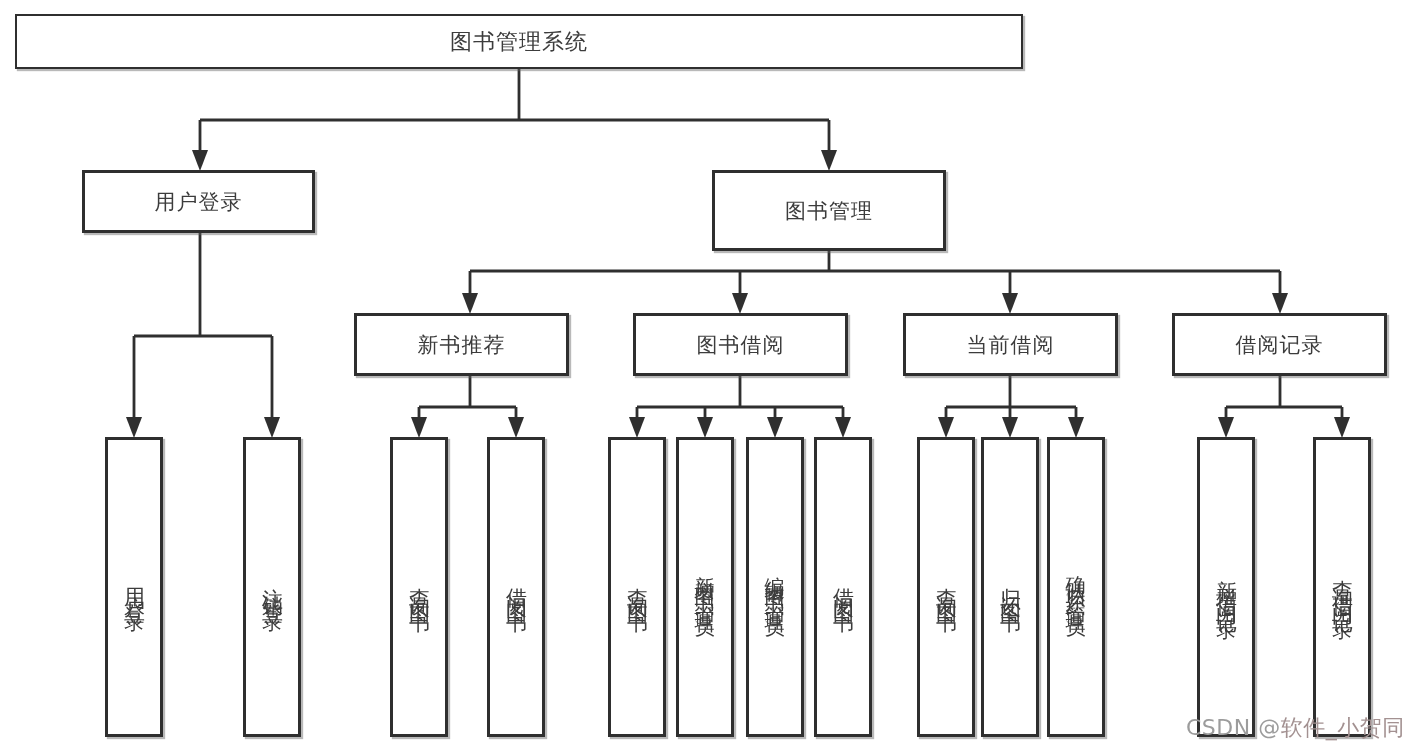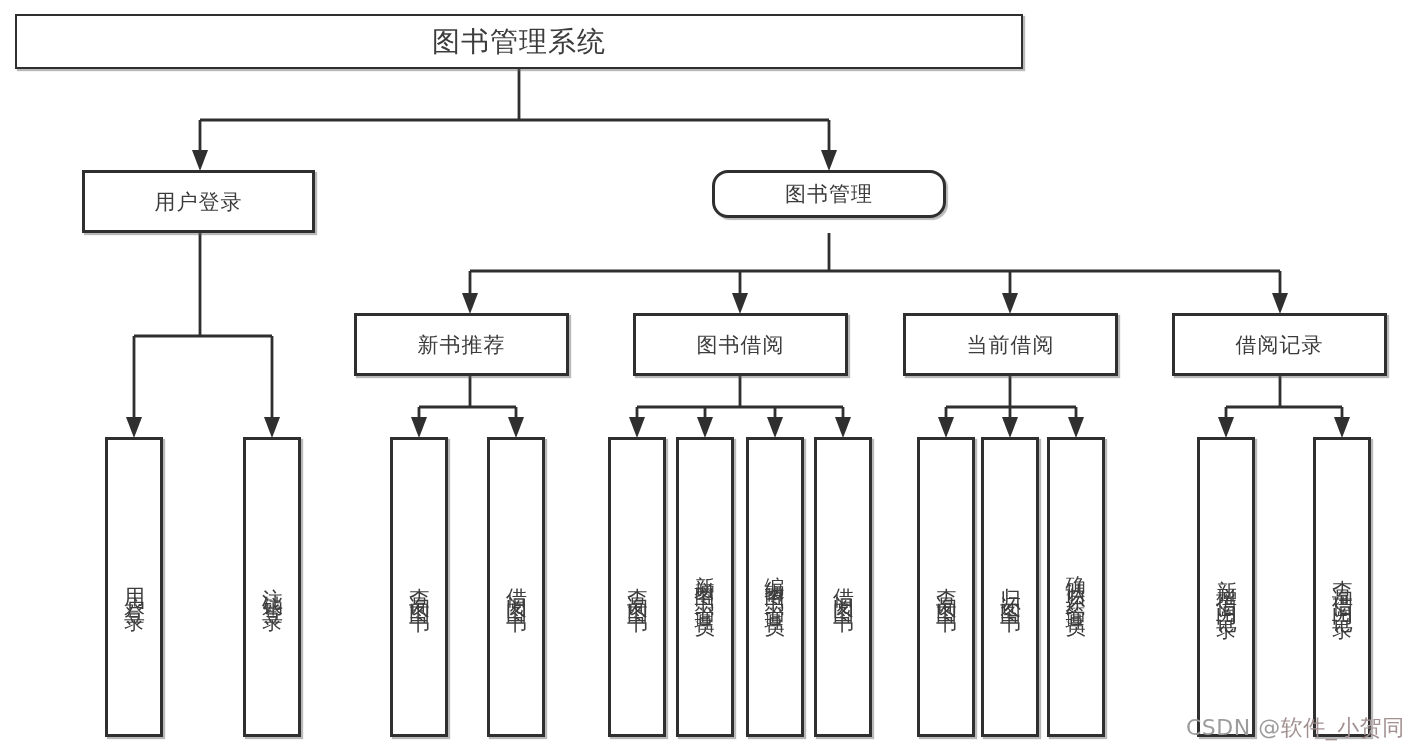--- a/index.html
+++ b/index.html
@@ -25,21 +25,21 @@
     display: flex;
     align-items: center;
     justify-content: center;
     color: #3c3c3c;
     font-size: 21px;
     letter-spacing: 1px;
     white-space: nowrap;
   }
   .box.root {
     border-width: 2.5px;
-    font-size: 28px;
+    font-size: 22px;
   }
   .box.leaf {
     writing-mode: vertical-rl;
     text-orientation: mixed;
     letter-spacing: 8px;
     font-size: 21px;
     white-space: normal;
     line-height: 1;
   }
   .box.leaf.long { letter-spacing: 6px; font-size: 20px; }
@@ -95,21 +95,21 @@
       <path d="M1002 417 L1018 417 L1010 438 Z"></path>
       <path d="M1068 417 L1084 417 L1076 438 Z"></path>
       <path d="M1218 417 L1234 417 L1226 438 Z"></path>
       <path d="M1334 417 L1350 417 L1342 438 Z"></path>
     </g>
   </svg>
 
   <div class="box root" style="left:15px; top:14px; width:1008px; height:55px;">图书管理系统</div>
 
   <div class="box" style="left:82px; top:170px; width:233px; height:63px;">用户登录</div>
-  <div class="box" style="left:712px; top:170px; width:234px; height:48px;border-radius:16px;">图书管理</div>
+  <div class="box" style="left:712px; top:170px; width:234px; height:81px;">图书管理</div>
 
   <div class="box leaf" style="left:105px; top:437px; width:58px; height:300px;">用户登录</div>
   <div class="box leaf" style="left:243px; top:437px; width:58px; height:300px;">注销登录</div>
 
   <div class="box" style="left:354px; top:313px; width:215px; height:63px;">新书推荐</div>
   <div class="box" style="left:903px; top:313px; width:215px; height:63px;">当前借阅</div>
   <div class="box" style="left:633px; top:313px; width:215px; height:63px;">图书借阅</div>
   <div class="box" style="left:1172px; top:313px; width:215px; height:63px;">借阅记录</div>
 
   <div class="box leaf" style="left:390px; top:437px; width:58px; height:300px;">查询图书</div>

